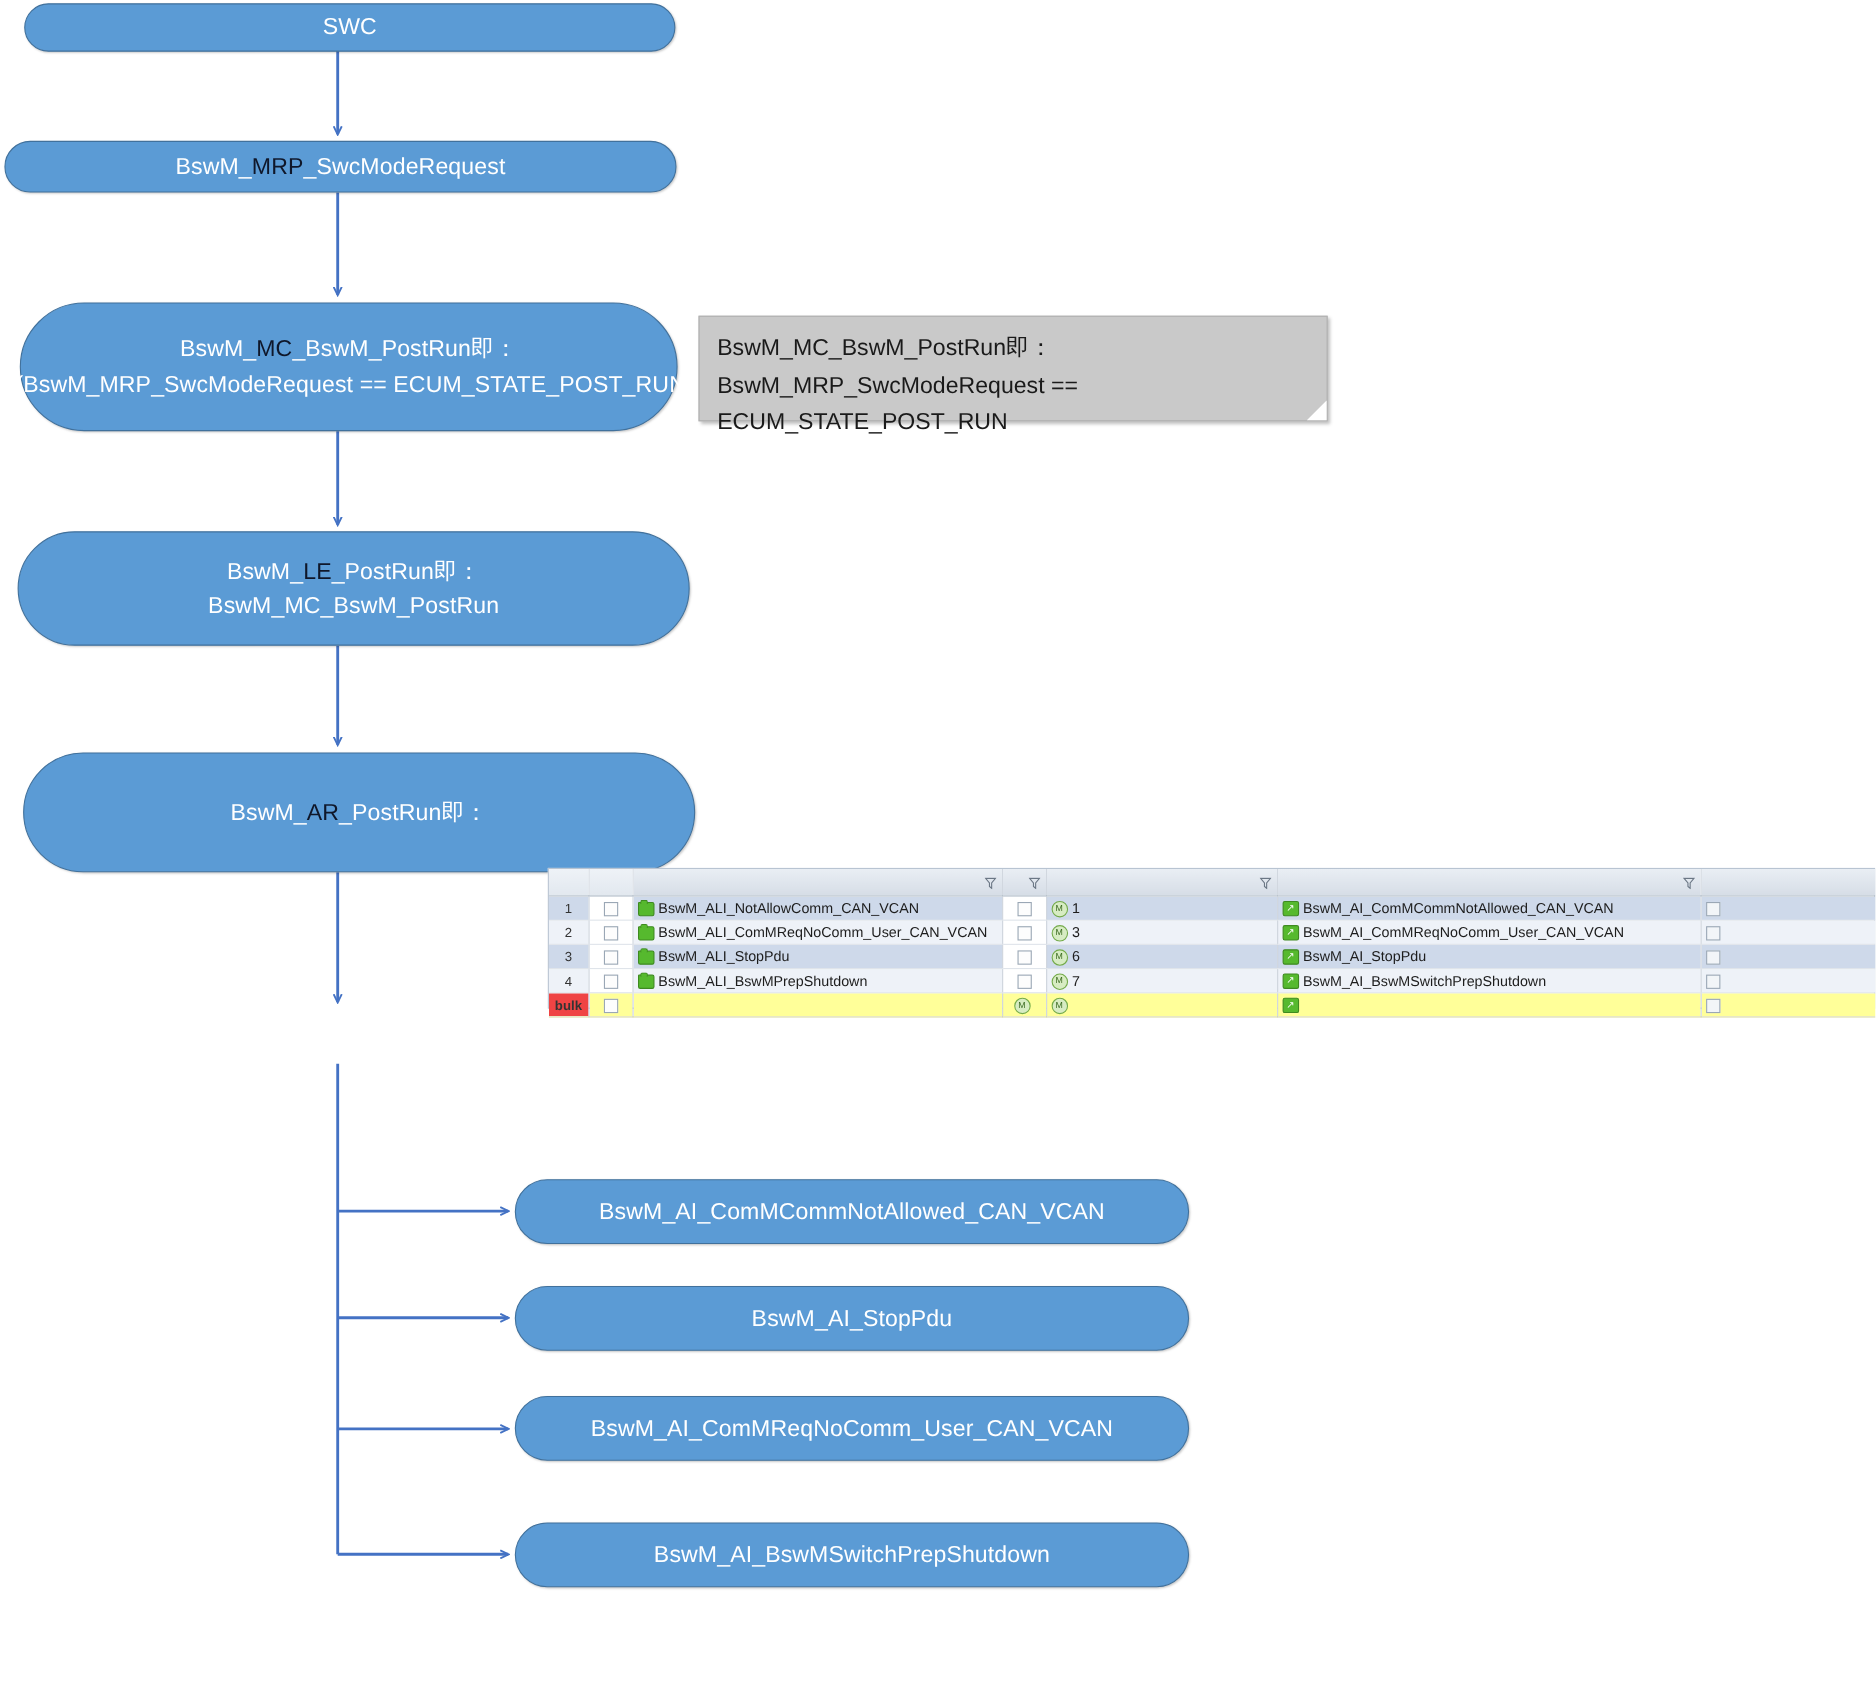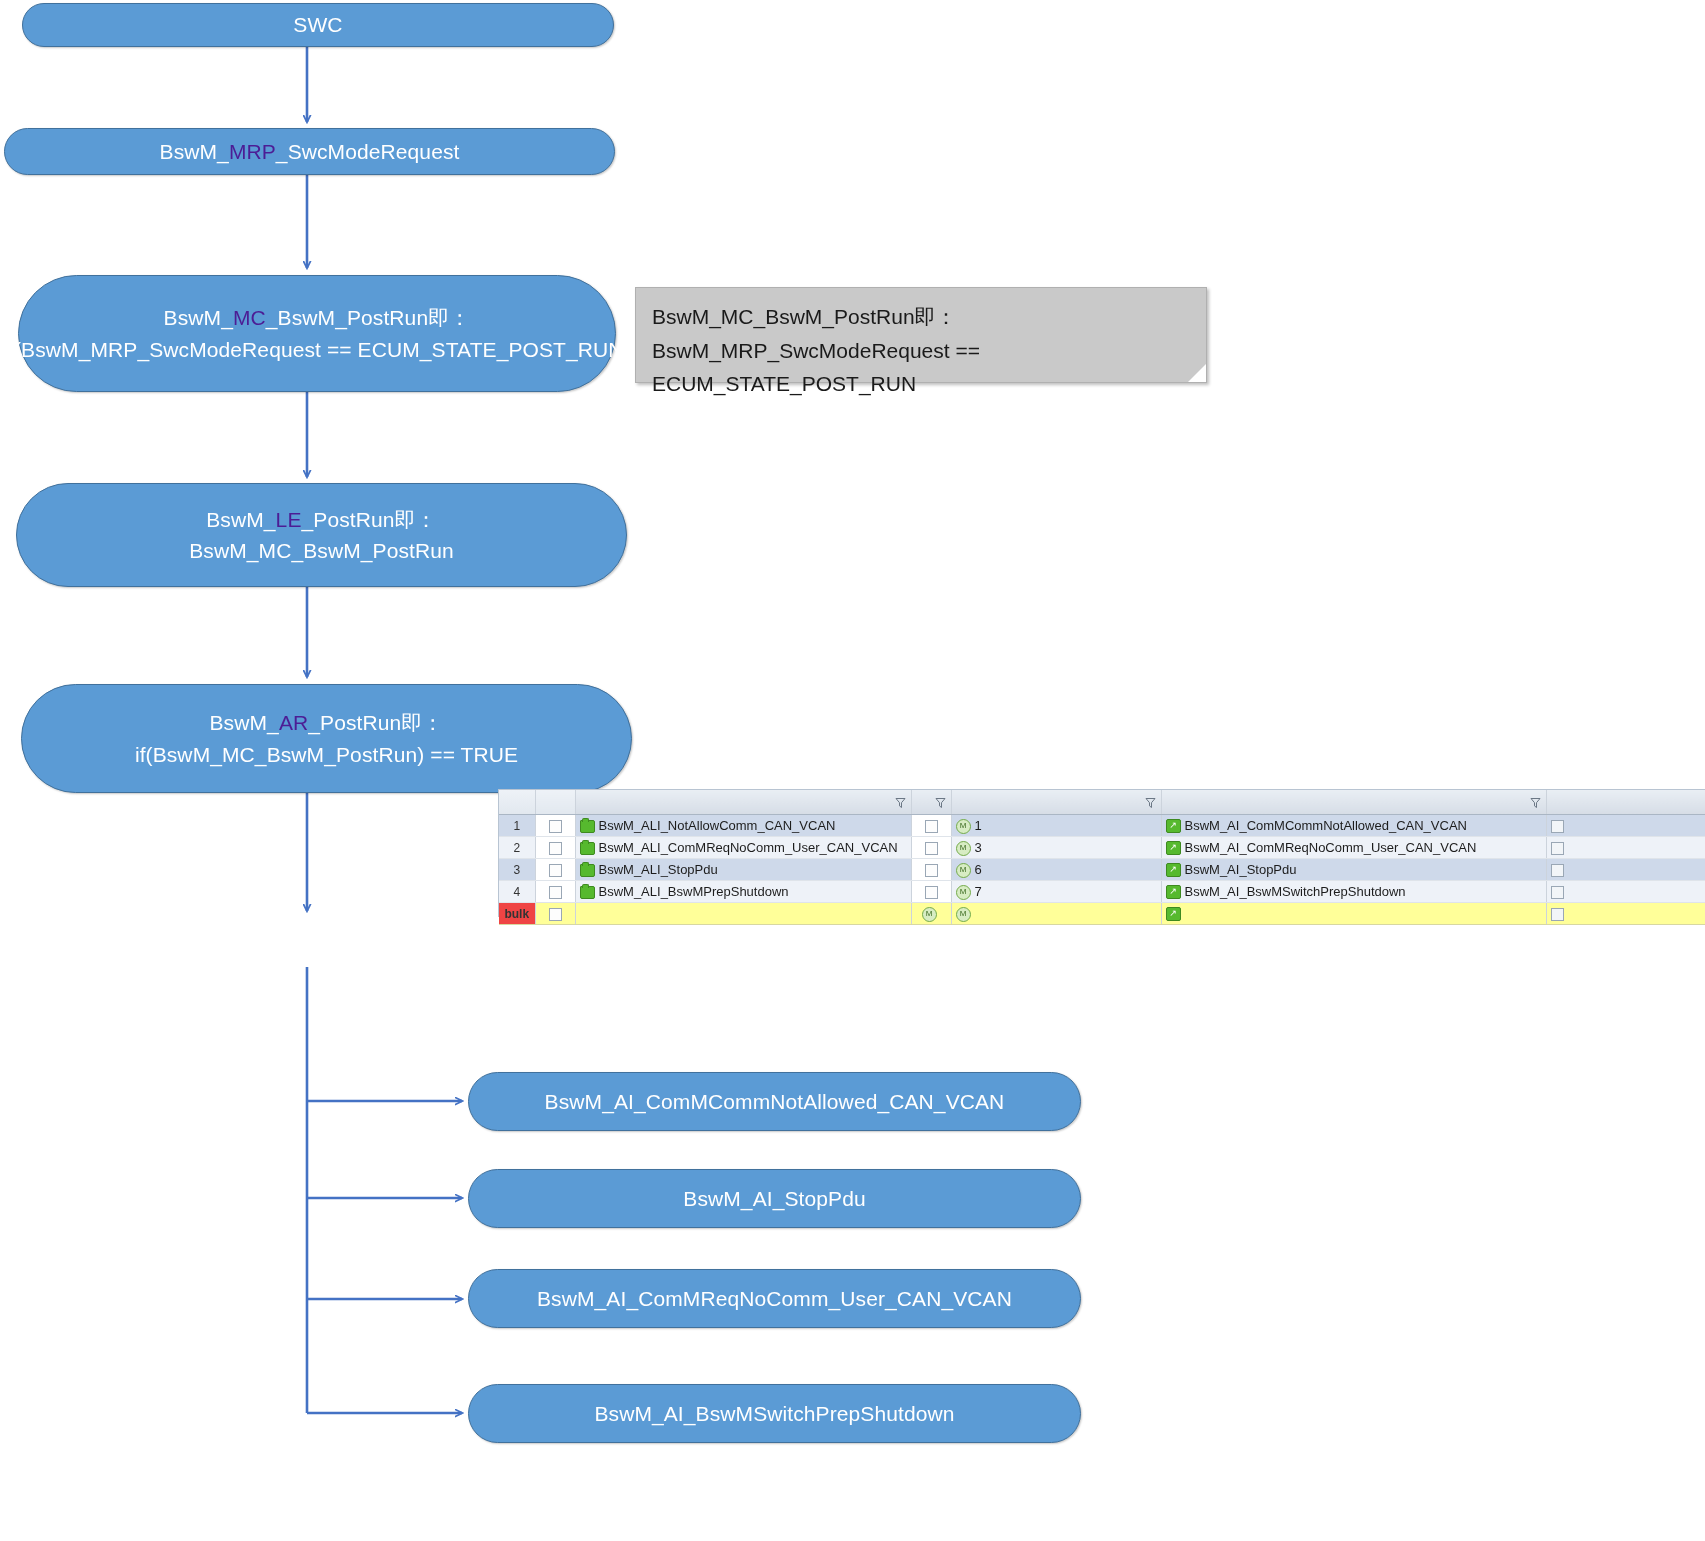--- a/index.html
+++ b/index.html
@@ -30,21 +30,21 @@
     flex-direction: column;
     align-items: center;
     justify-content: center;
     text-align: center;
     font-size: 21px;
     line-height: 1.5;
     box-shadow: 1px 1px 2px rgba(0,0,0,0.22);
     letter-spacing: .1px;
   }
   .node .line { white-space: nowrap; }
-  .hl { color: #4c1d95; }
+  .hl { color: #0f172a; }
 
   
   .callout {
     position: absolute;
     box-sizing: border-box;
     background: #c9c9c9;
     border: 1px solid #b0b0b0;
     color: #1a1a1a;
     font-size: 21px;
     line-height: 1.6;
@@ -224,21 +224,20 @@
     <span class="line">if(BswM_MRP_SwcModeRequest == ECUM_STATE_POST_RUN)</span>
   </div>
 
   <div class="node" style="left:16px; top:483px; width:611px; height:104px;">
     <span class="line"><span>BswM_</span><span class="hl">LE</span><span>_PostRun即：</span></span>
     <span class="line">BswM_MC_BswM_PostRun</span>
   </div>
 
   <div class="node" style="left:21px; top:684px; width:611px; height:109px;">
     <span class="line"><span>BswM_</span><span class="hl">AR</span><span>_PostRun即：</span></span>
-    <span class="line">if(BswM_MC_BswM_PostRun) == TRUE</span>
   </div>
 
 
   <div class="node" style="left:468px; top:1072px; width:613px; height:59px;">
     <span class="line">BswM_AI_ComMCommNotAllowed_CAN_VCAN</span>
   </div>
 
   <div class="node" style="left:468px; top:1169px; width:613px; height:59px;">
     <span class="line">BswM_AI_StopPdu</span>
   </div>

